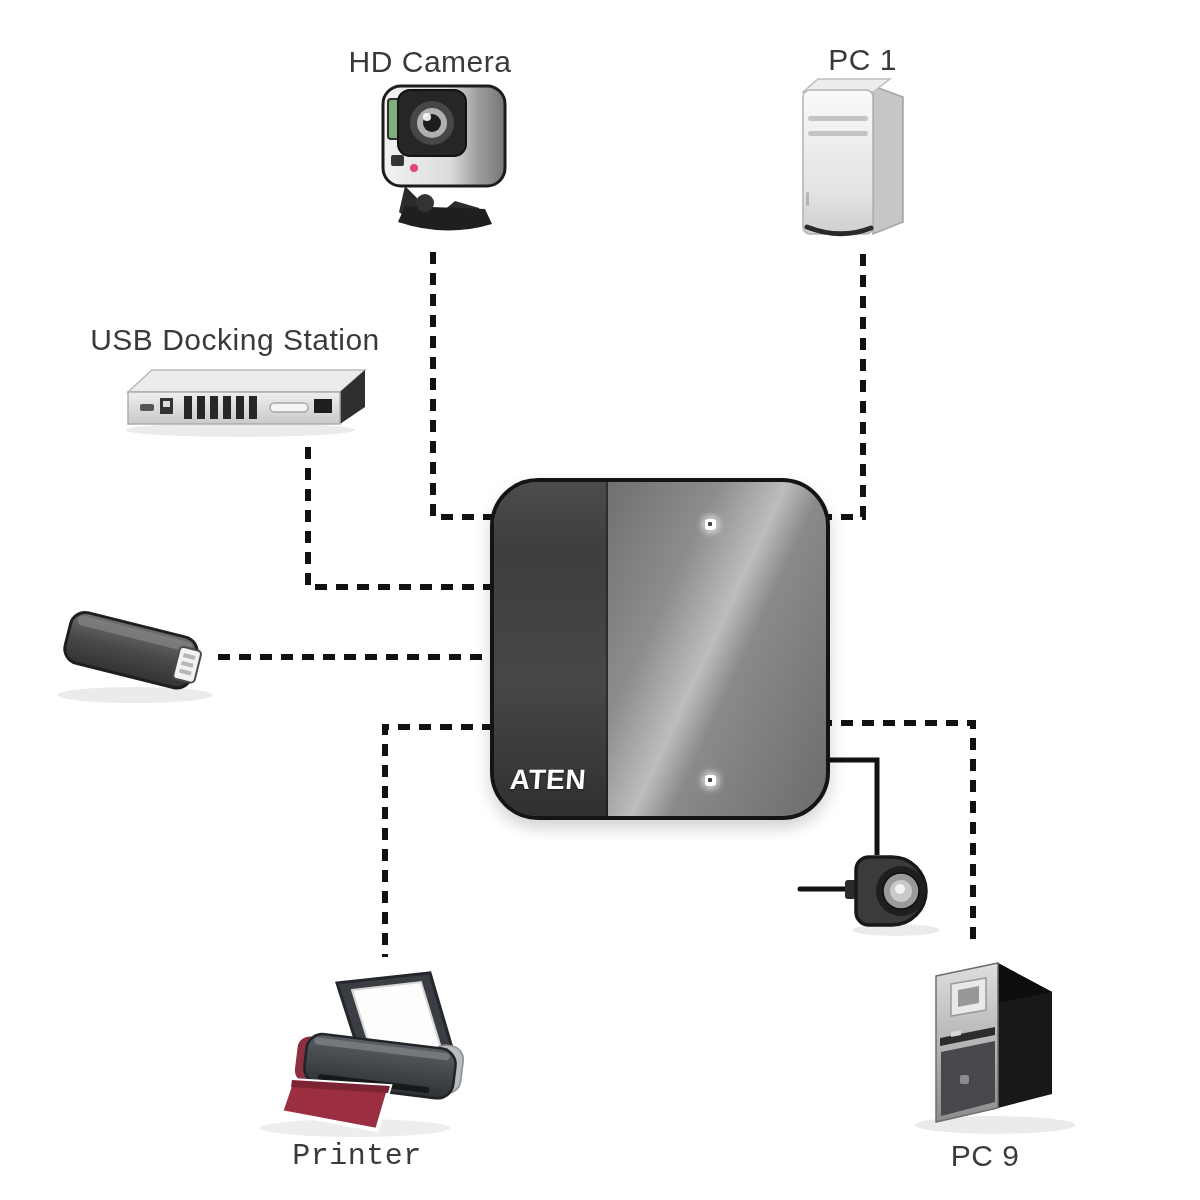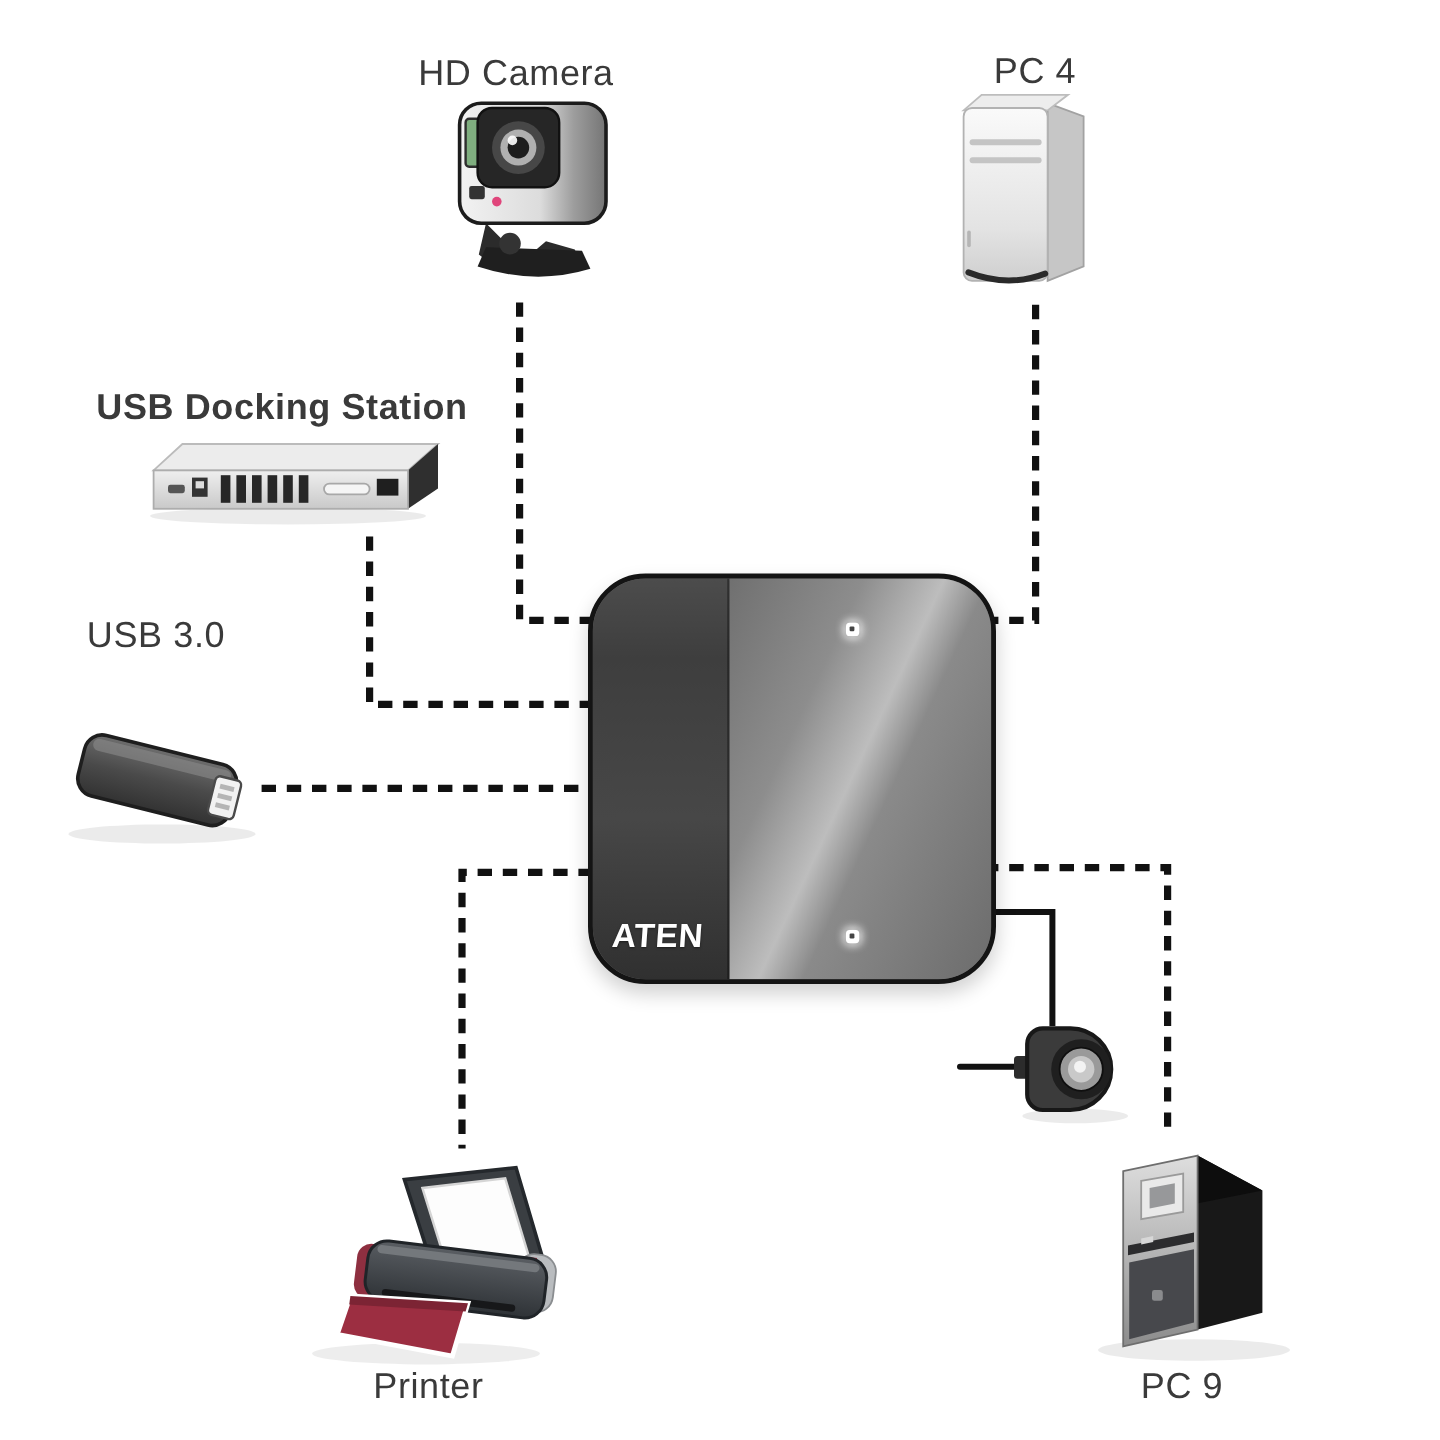--- a/index.html
+++ b/index.html
@@ -191,21 +191,20 @@
   <div id="switch-box">
     <div id="switch-left">
       <div id="aten-logo">ATEN</div>
     </div>
     <div id="switch-right"></div>
     <div class="led" id="led-1"></div>
     <div class="led" id="led-2"></div>
   </div>
 
   <div class="label" style="left:330px;top:22px;width:200px;margin-top:20px;">HD Camera</div>
-  <div class="label" style="left:800px;top:40px;width:125px;">PC 4</div>
-  <div class="label" style="left:80px;top:320px;width:310px;font-weight:bold;">USB Docking Station</div>
+  <div class="label" style="left:800px;top:40px;width:125px;">PC 1</div>
+  <div class="label" style="left:80px;top:320px;width:310px;">USB Docking Station</div>
   <div class="label" style="left:25px;top:510px;width:210px;">
-    <div>USB 3.0</div>
   </div>
-  <div class="label" style="left:277px;top:1136px;width:160px;">Printer</div>
+  <div class="label" style="left:277px;top:1136px;width:160px;font-family:Liberation Mono, monospace;">Printer</div>
   <div class="label" style="left:915px;top:1136px;width:140px;">PC 9</div>
 
 </div>
 
 </body></html>

